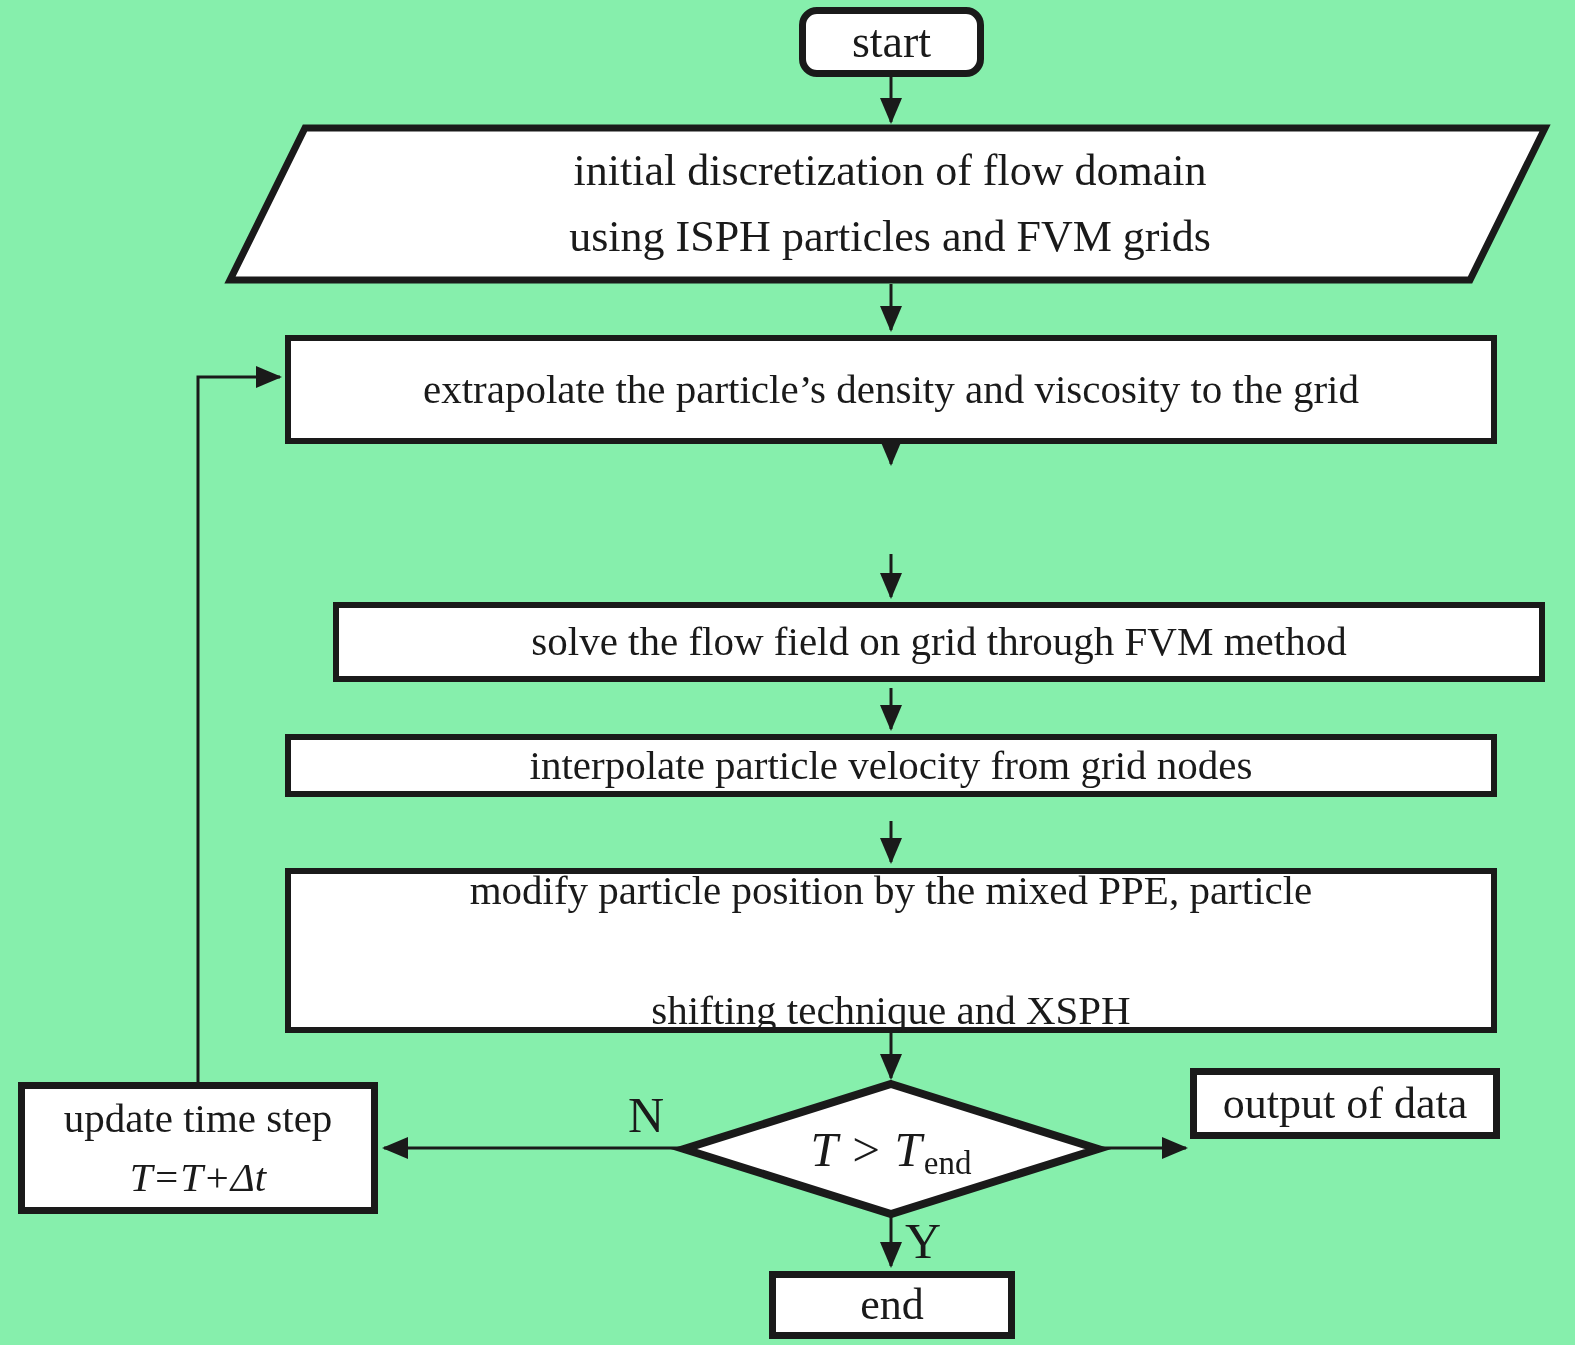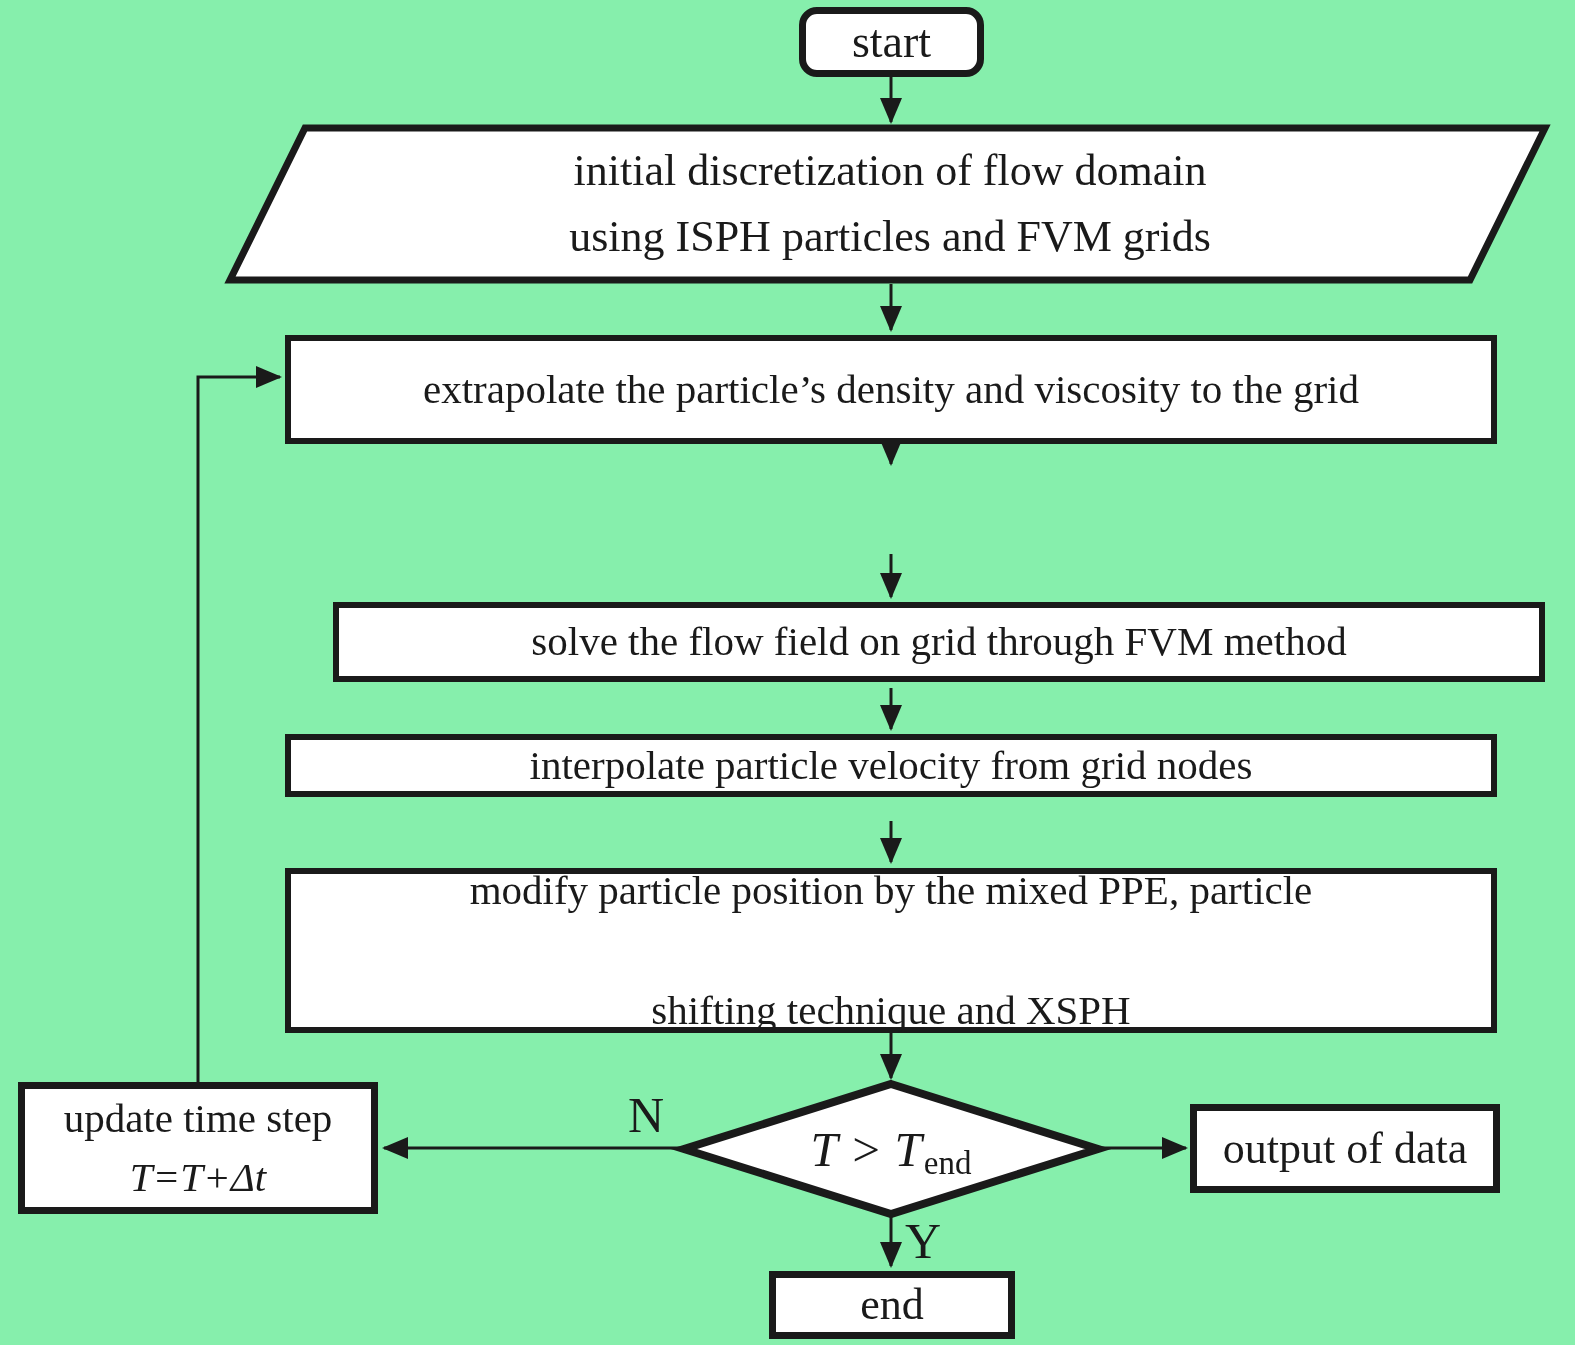--- a/index.html
+++ b/index.html
@@ -149,21 +149,21 @@
   </div>
 
   <div class="branch-label" style="left:628px; top:1090px;">N</div>
   <div class="branch-label" style="left:905px; top:1216px;">Y</div>
 
   <div class="node" style="left:18px; top:1082px; width:360px; height:132px; border-width:7px;">
     <div>update time step</div>
     <div class="mathline">T=T+Δt</div>
   </div>
 
-  <div class="node" style="left:1190px; top:1104px; width:310px; height:89px; border-width:7px; font-size:44px;">
+  <div class="node" style="left:1190px; top:1068px; width:310px; height:71px; border-width:7px; font-size:44px;">
     <span>output of data</span>
   </div>
 
   <div class="node terminal-end" style="left:769px; top:1271px; width:246px; height:68px;">
     <span>end</span>
   </div>
 
 </div>
 
 </body></html>

